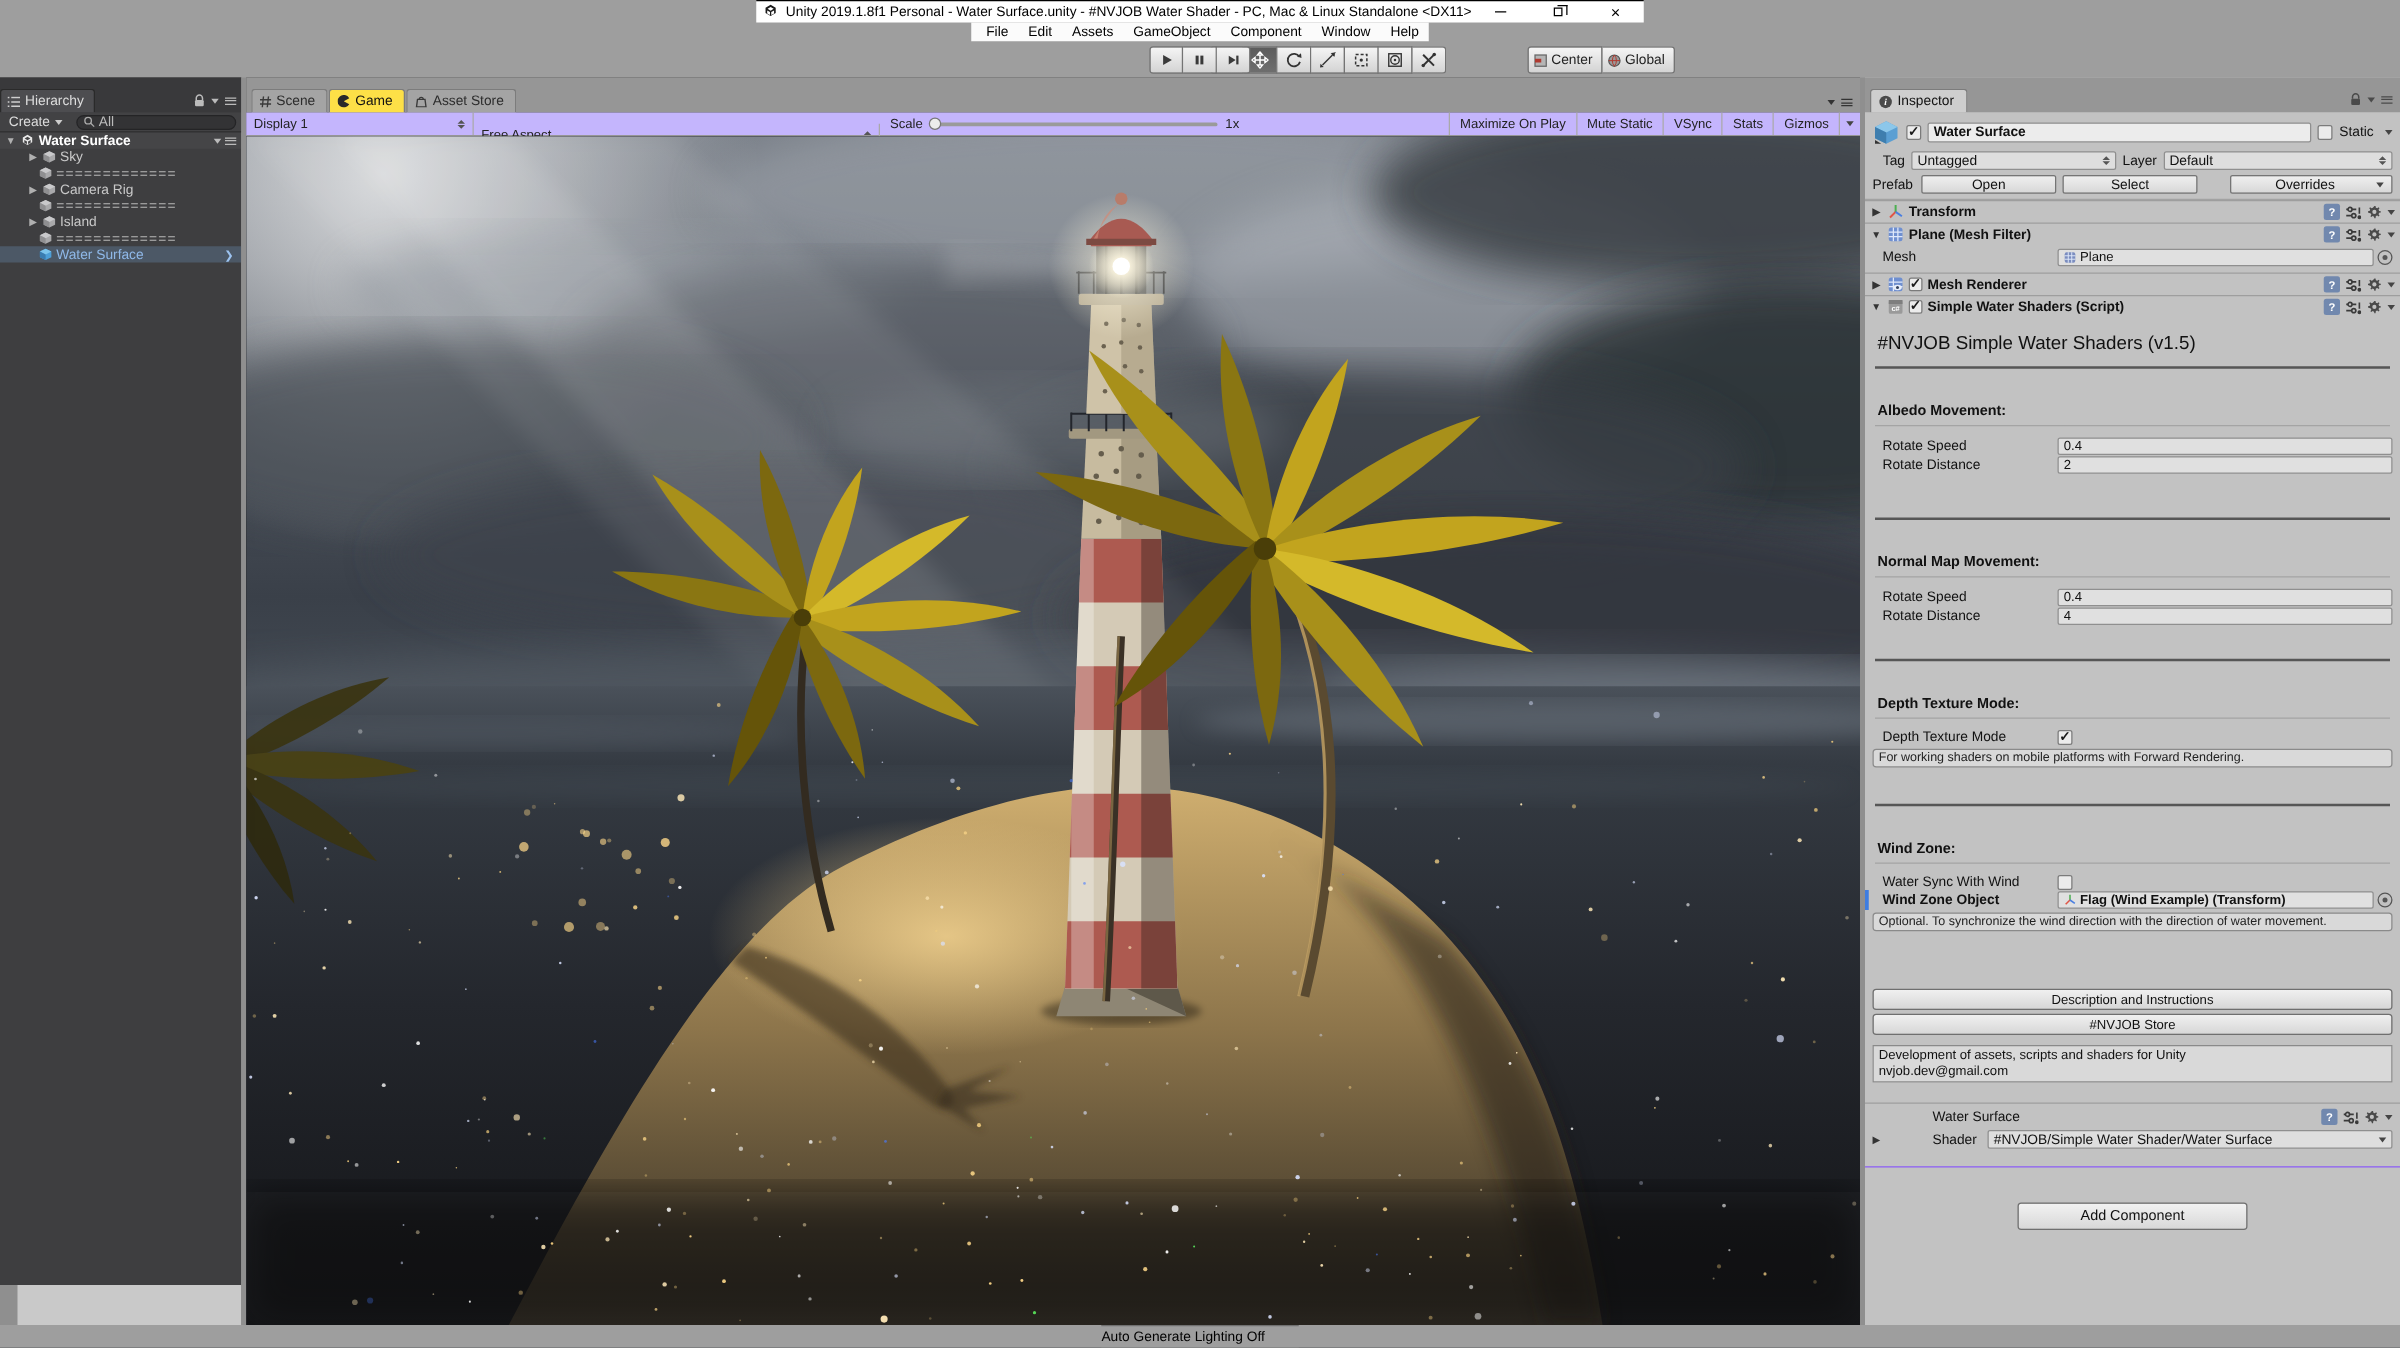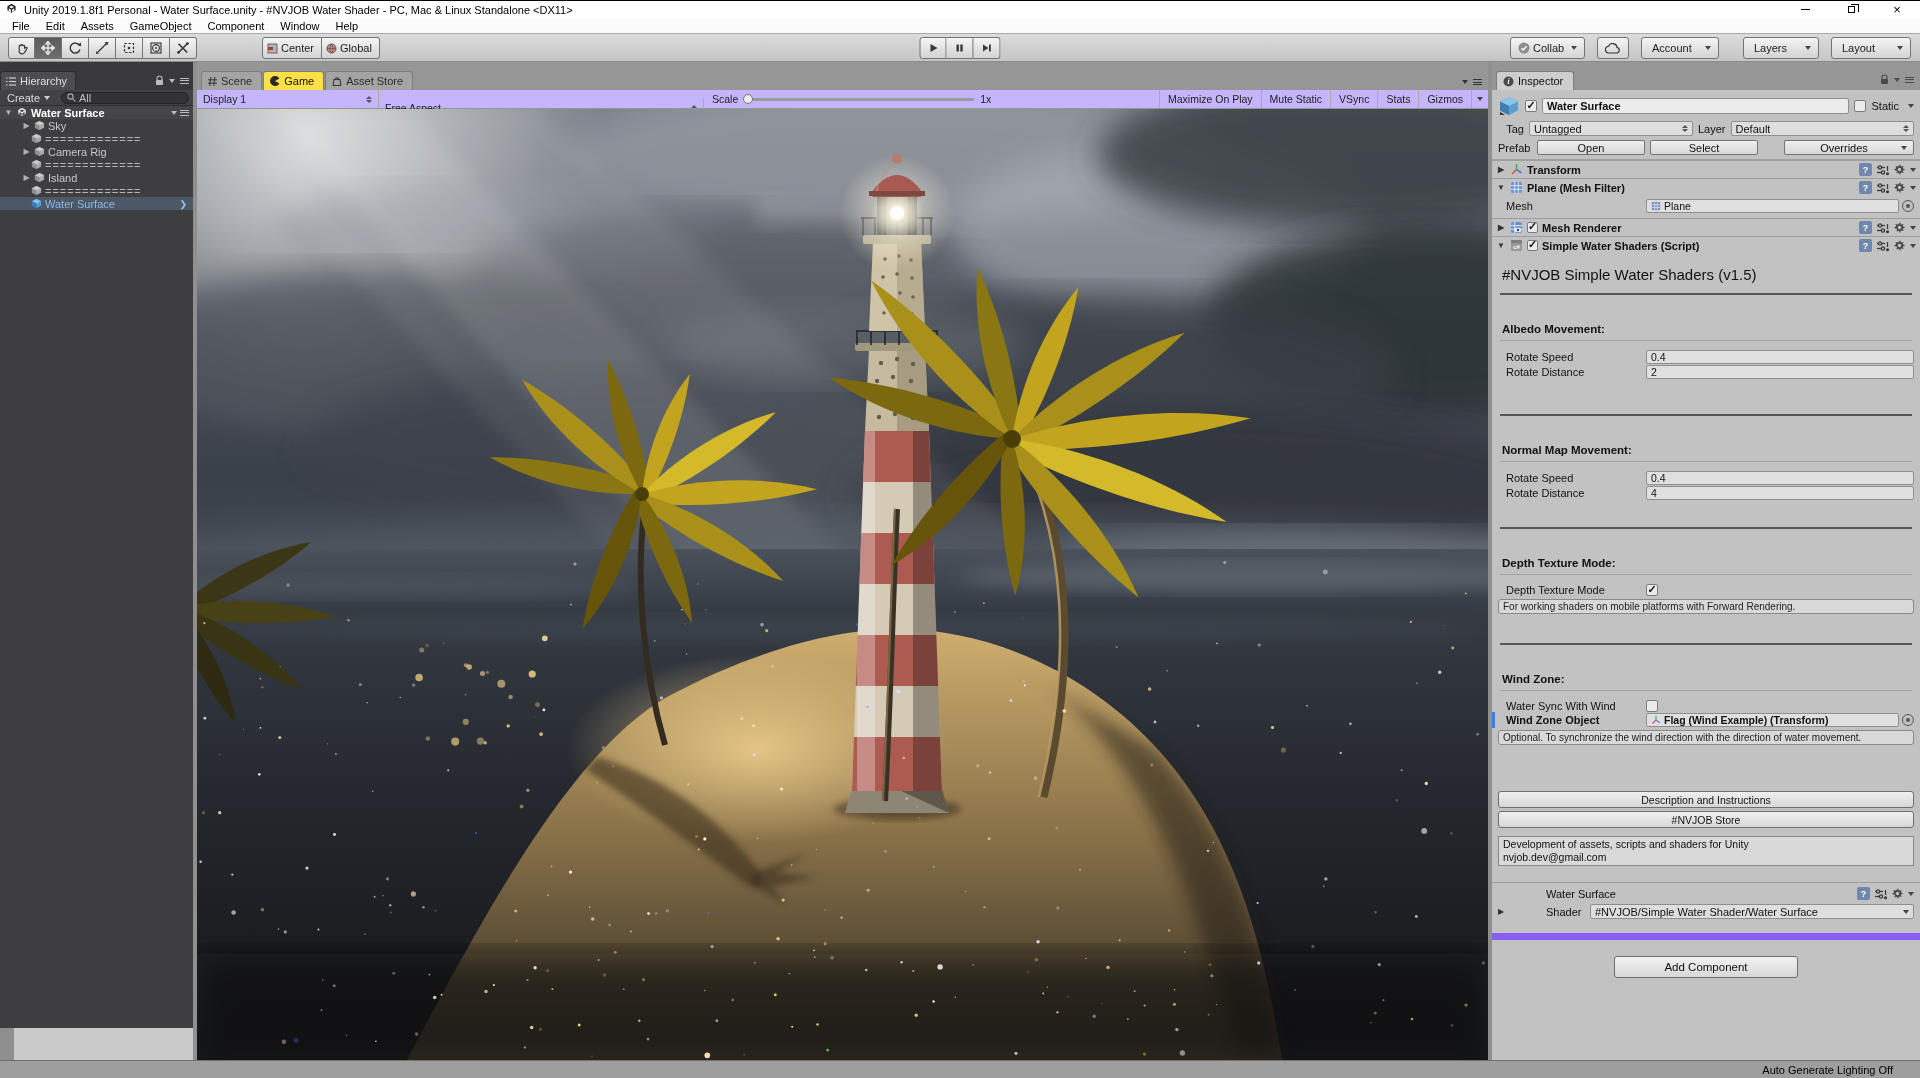--- a/index.html
+++ b/index.html
@@ -1,19 +1,19 @@
 <!DOCTYPE html>
 <html><head>
 <meta charset="utf-8">
 <style>
   * { margin:0; padding:0; box-sizing:border-box; }
   html,body { width:1920px; height:1078px; overflow:hidden; background:#9e9e9e;
     font-family:"Liberation Sans", sans-serif; font-size:11px; color:#111;
     -webkit-font-smoothing:antialiased; }
-  #app { width:1920px; height:1078px; display:flex; flex-direction:column; }
+  #app { width:1920px; height:1078px; display:flex; flex-direction:column;align-items:center; }
 
   
   .titlebar { height:18px; background:#ffffff; border-top:1px solid #000;
     display:flex; align-items:center; padding-left:5px; flex:0 0 auto; }
   .titlebar .title { margin-left:6px; color:#000; white-space:nowrap; }
   .win-controls { margin-left:auto; display:flex; height:100%; }
   .win-btn { width:46px; display:flex; align-items:center; justify-content:center; color:#000; }
   .win-min i { display:block; width:9px; border-bottom:1px solid #000; }
   .win-restore i { display:block; width:7px; height:7px; border:1px solid #000; position:relative; background:#fff; }
   .win-restore i::before { content:""; position:absolute; left:2px; top:-3px; width:7px; height:7px;
@@ -140,21 +140,21 @@
     display:flex; align-items:center; justify-content:center; margin:3px 0; font-size:10.5px; }
   .devbox { background:#d9d9d9; border:1px solid #8a8a8a; padding:1px 4px; font-size:10.5px; color:#111;
     margin-top:8px; line-height:13px; }
   .override-bar { position:absolute; left:-6px; width:3px; height:16px; background:#3e7de0; }
 
   .mat-section { border-top:1px solid #9e9e9e; margin-top:10px; padding:4px 6px 6px 6px; }
   .mat-hdr { display:flex; align-items:center; padding-left:48px; }
   .mat-row { display:flex; align-items:center; margin-top:4px; }
   .mat-row .exp { width:10px; font-size:8px; color:#333; }
   .mat-row .flabel { width:44px; padding-left:38px; box-sizing:content-box; }
-  .addc-wrap { border-top:7px solid #8b5cf6; margin-top:8px; display:flex; justify-content:center; padding:16px 0; }
+  .addc-wrap { border-top:1px solid #8b5cf6; margin-top:8px; display:flex; justify-content:center; padding:28px 0; }
   .addc { width:184px; height:22px; background:linear-gradient(#f2f2f2,#d8d8d8); border:1px solid #6f6f6f;
     border-radius:3px; display:flex; align-items:center; justify-content:center; font-size:11.5px; }
 
   
   .statusbar { height:18px; background:#9e9e9e; border-top:1px solid #707070; display:flex; align-items:center;
     justify-content:flex-end; padding-right:27px; color:#000; flex:0 0 auto; }
 
   .lockicon { display:inline-block; }
 </style>
 </head>

